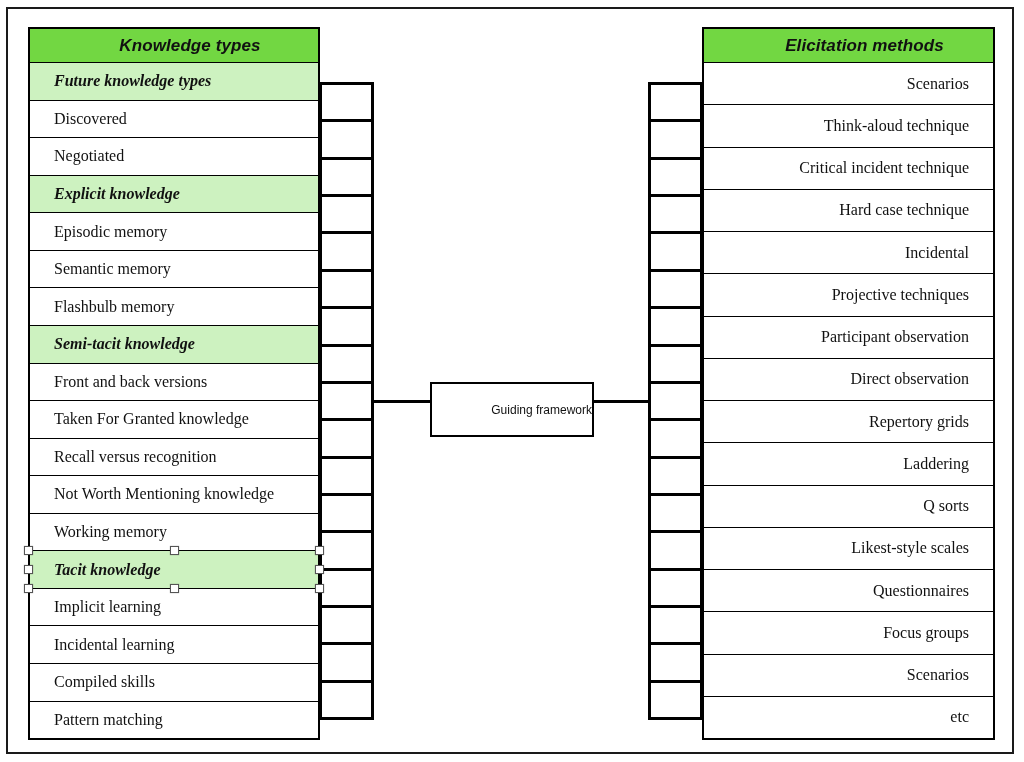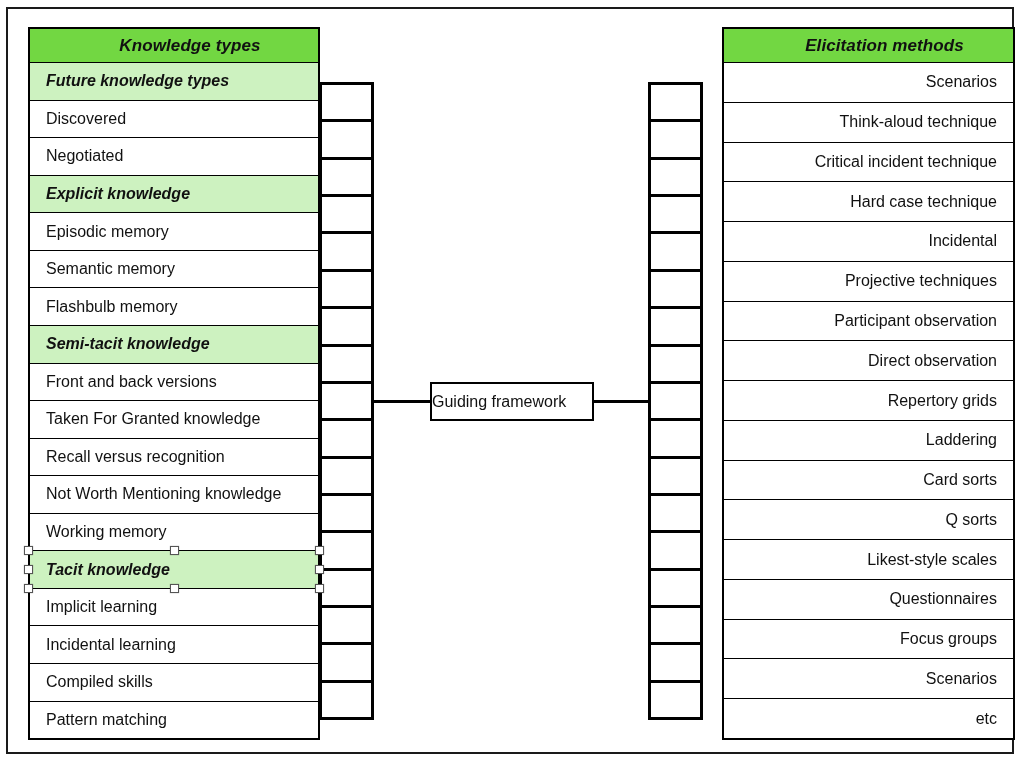--- a/index.html
+++ b/index.html
@@ -12,46 +12,46 @@
     font-family:"Liberation Sans", sans-serif;color:#111;}
   .canvas{position:relative;width:1024px;height:762px;background:#fff;}
 
   .frame{position:absolute;left:6px;top:7px;width:1008px;height:747px;
     border:2px solid #1a1a1a;}
 
   
   .table{position:absolute;top:27px;height:713px;border:2px solid var(--ink);
     background:#fff;display:flex;flex-direction:column;}
   .table.left{left:28px;width:292px;}
-  .table.right{left:722px;width:293px;}
+  .table.right{left:702px;width:293px;}
   .thead{flex:0 0 34px;background:var(--green);display:flex;align-items:center;
     justify-content:center;font-weight:bold;font-style:italic;font-size:17px;
     border-bottom:1.5px solid var(--ink);letter-spacing:.1px;padding-left:32px;}
   .rows{flex:1;display:flex;flex-direction:column;}
-  .row{flex:1;display:flex;align-items:center;padding:0 16px;font-size:16px;
-    border-top:1.5px solid var(--ink);background:#fff;white-space:nowrap;}
+  .row{flex:1;display:flex;align-items:center;padding:0 24px;font-size:16px;
+    border-top:1.5px solid var(--ink);background:#fff;white-space:nowrap;font-family:Liberation Serif, serif;}
   .rows .row:first-child{border-top:none;}
   .row.category{background:var(--lightgreen);font-weight:bold;font-style:italic;}
   .table.right .row{justify-content:flex-end;text-align:right;}
 
   
   .comb{position:absolute;top:82px;width:55px;height:638px;background:#fff;
     border:3px solid var(--ink);display:flex;flex-direction:column;}
   .comb.left-comb{left:319px;}
   .comb.right-comb{left:648px;}
   .comb .cell{flex:1;border-bottom:3px solid var(--ink);}
   .comb .cell:last-child{border-bottom:none;}
 
   
   .hline{position:absolute;top:400px;height:3px;background:var(--ink);}
   .hline.l1{left:372px;width:60px;}
   .hline.l2{left:592px;width:58px;}
-  .centerbox{position:absolute;left:430px;top:382px;width:164px;height:39px;
+  .centerbox{position:absolute;left:430px;top:382px;width:164px;height:55px;
     border:2px solid var(--ink);background:#fff;display:flex;align-items:center;
-    justify-content:flex-start;font-size:16px;z-index:3;}
+    justify-content:flex-end;font-size:12px;z-index:3;}
 
   
   .handle{position:absolute;width:9px;height:9px;background:#fff;
     border:1.5px solid #555;z-index:5;box-shadow:0 0 1px rgba(0,0,0,.4);}
   .h-tl{left:24px;top:546px;} .h-tm{left:170px;top:546px;} .h-tr{left:315px;top:546px;}
   .h-ml{left:24px;top:565px;}                               .h-mr{left:315px;top:565px;}
   .h-bl{left:24px;top:584px;} .h-bm{left:170px;top:584px;} .h-br{left:315px;top:584px;}
 </style>
 </head>
 <body>
@@ -136,21 +136,20 @@
         <div class="row item">Scenarios</div>
         <div class="row item">Think-aloud technique</div>
         <div class="row item">Critical incident technique</div>
         <div class="row item">Hard case technique</div>
         <div class="row item">Incidental</div>
         <div class="row item">Projective techniques</div>
         <div class="row item">Participant observation</div>
         <div class="row item">Direct observation</div>
         <div class="row item">Repertory grids</div>
         <div class="row item">Laddering</div>
-        <div class="row item">Card sorts</div>
         <div class="row item">Q sorts</div>
         <div class="row item">Likest-style scales</div>
         <div class="row item">Questionnaires</div>
         <div class="row item">Focus groups</div>
         <div class="row item">Scenarios</div>
         <div class="row item">etc</div>
       </div>
   </div>
 
   <div class="handle h-tl"></div>

